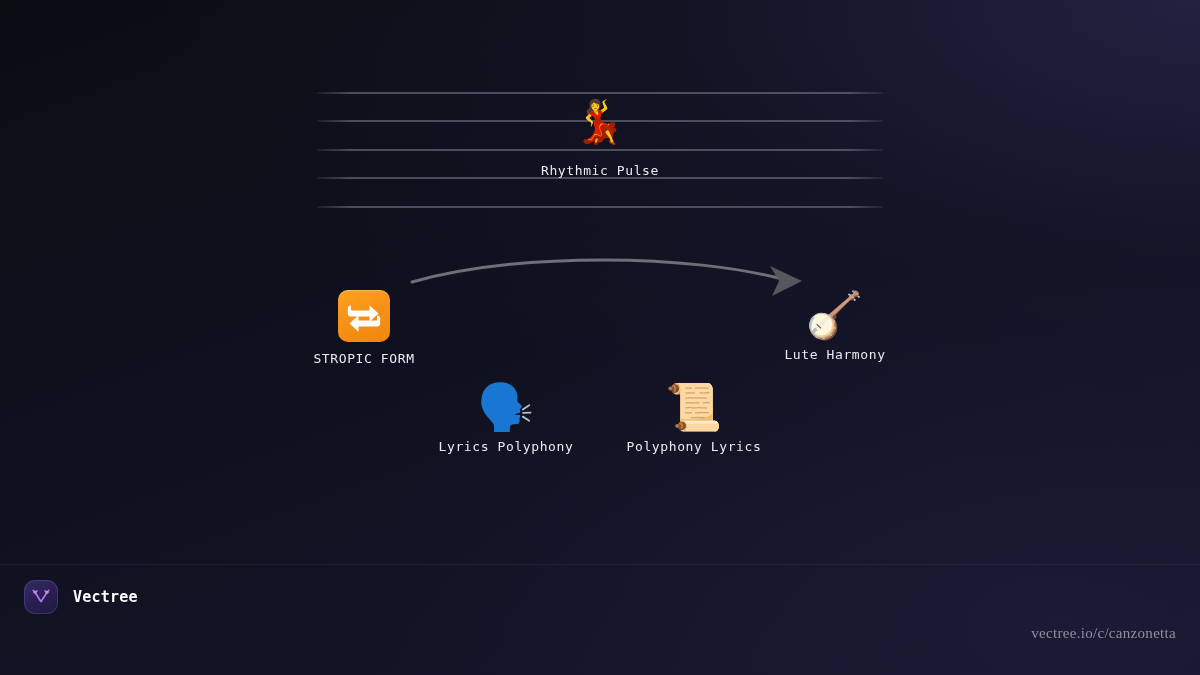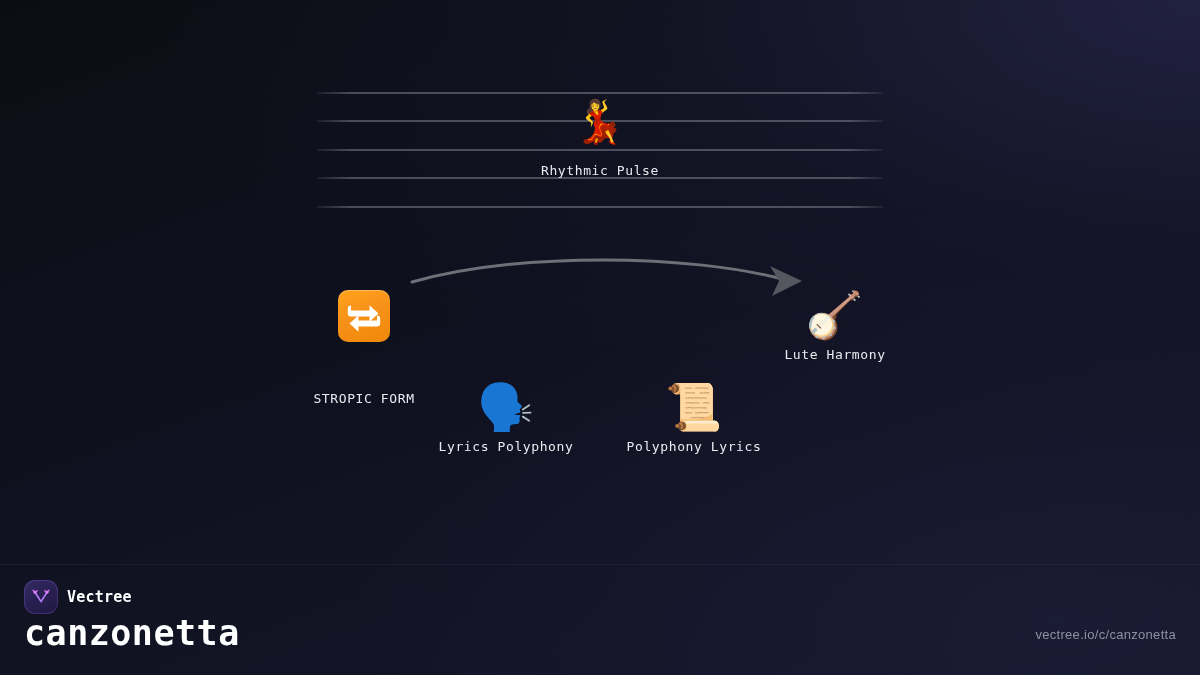--- a/index.html
+++ b/index.html
@@ -84,21 +84,20 @@
     left: 600px;
     top: 101px;
   }
   #node-rhythmic-pulse .glyph { font-size: 42px; }
   #node-rhythmic-pulse .node-label { margin-top: 20px; }
 
   
   #node-strophic-form {
     left: 364px;
     top: 290px;
-    gap: 40px;
   }
   .tile-repeat {
     position: relative;
     width: 52px;
     height: 52px;
     border-radius: 10px;
     background: linear-gradient(160deg, #ffa31c 0%, #f7911a 45%, #f08808 100%);
     box-shadow: inset 0 1px 0 rgba(255,255,255,0.28);
   }
   .tile-repeat svg { position: absolute; left: 6px; top: 6px; }
@@ -141,21 +140,21 @@
     bottom: 0;
     height: 110px;
     border-top: 1px solid rgba(140,146,170,0.09);
   }
   #brand {
     position: absolute;
     left: 24px;
     top: 15px;
     display: flex;
     align-items: center;
-    gap: 9px;
+    gap: 15px;
   }
   #brand-logo {
     width: 34px;
     height: 34px;
     border-radius: 11px;
     background: linear-gradient(150deg, #332a63 0%, #281f50 55%, #1e1840 100%);
     box-shadow: inset 0 0 0 1px rgba(168,120,255,0.22);
     display: flex;
     align-items: center;
     justify-content: center;
@@ -175,22 +174,22 @@
     font-size: 35px;
     font-weight: bold;
     color: #ffffff;
     letter-spacing: 0.5px;
     line-height: 1.1;
   }
   #footer-url {
     position: absolute;
     right: 24px;
     bottom: 33px;
-    font-family: Liberation Sans, sans-serif;
-    font-size: 13px;
+    font-family: Liberation Serif, serif;
+    font-size: 15px;
     color: #8c92a3;
     letter-spacing: 0.3px;
   }
 </style>
 </head>
 <body>
 
 <div id="stage">
 
   <div id="canvas">
@@ -248,19 +247,18 @@
           <path d="M4 5.2 L10 14.6 L16 5.2" fill="none" stroke="#b07cf5" stroke-width="1.7" stroke-linecap="round" stroke-linejoin="round"></path>
           <path d="M4 5.2 L2.2 3.4 M4 5.2 L6.1 3.8" fill="none" stroke="#d06ff0" stroke-width="1.5" stroke-linecap="round"></path>
           <path d="M16 5.2 L17.8 3.4 M16 5.2 L13.9 3.8" fill="none" stroke="#d06ff0" stroke-width="1.5" stroke-linecap="round"></path>
           <circle cx="4" cy="5.2" r="1.5" fill="#e07ff5"></circle>
           <circle cx="16" cy="5.2" r="1.5" fill="#e07ff5"></circle>
         </svg>
       </div>
       <div id="brand-name">Vectree</div>
     </div>
 
-    <div id="page-title">canzonetta</div>
 
     <div id="footer-url">vectree.io/c/canzonetta</div>
 
   </div>
 
 </div>
 
 </body></html>

